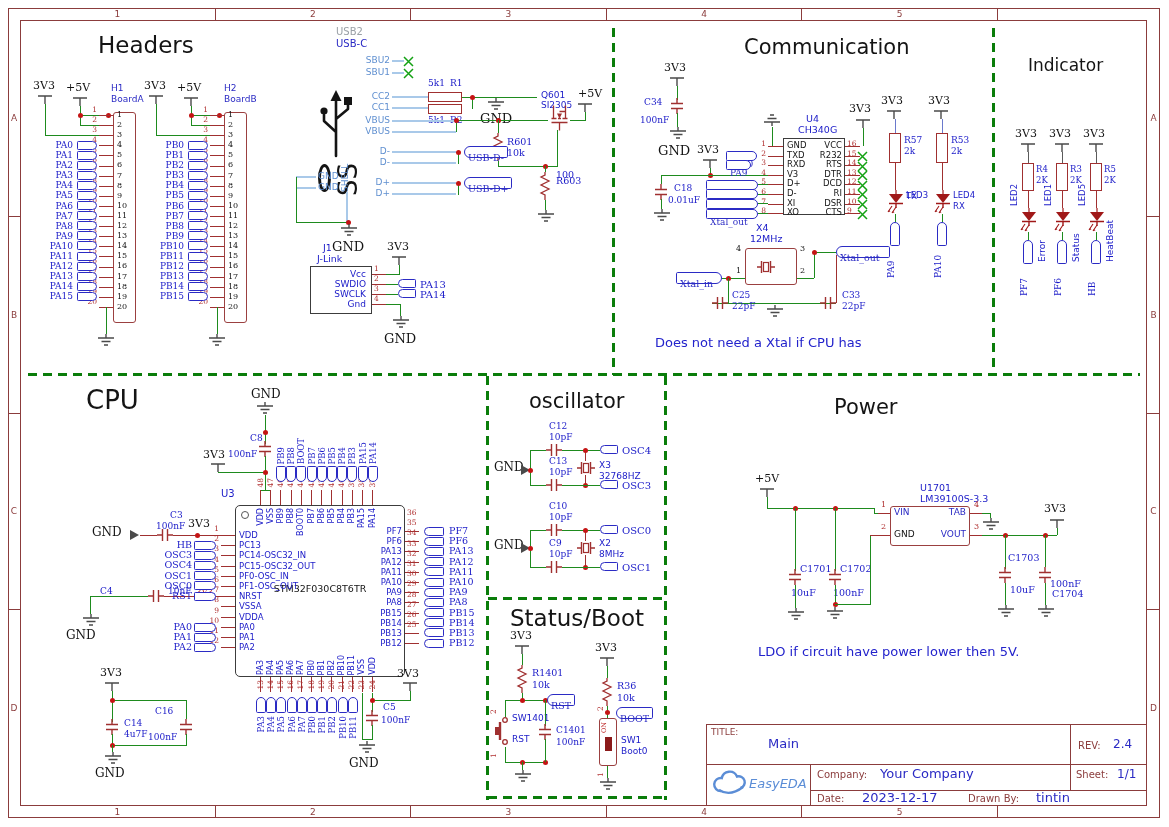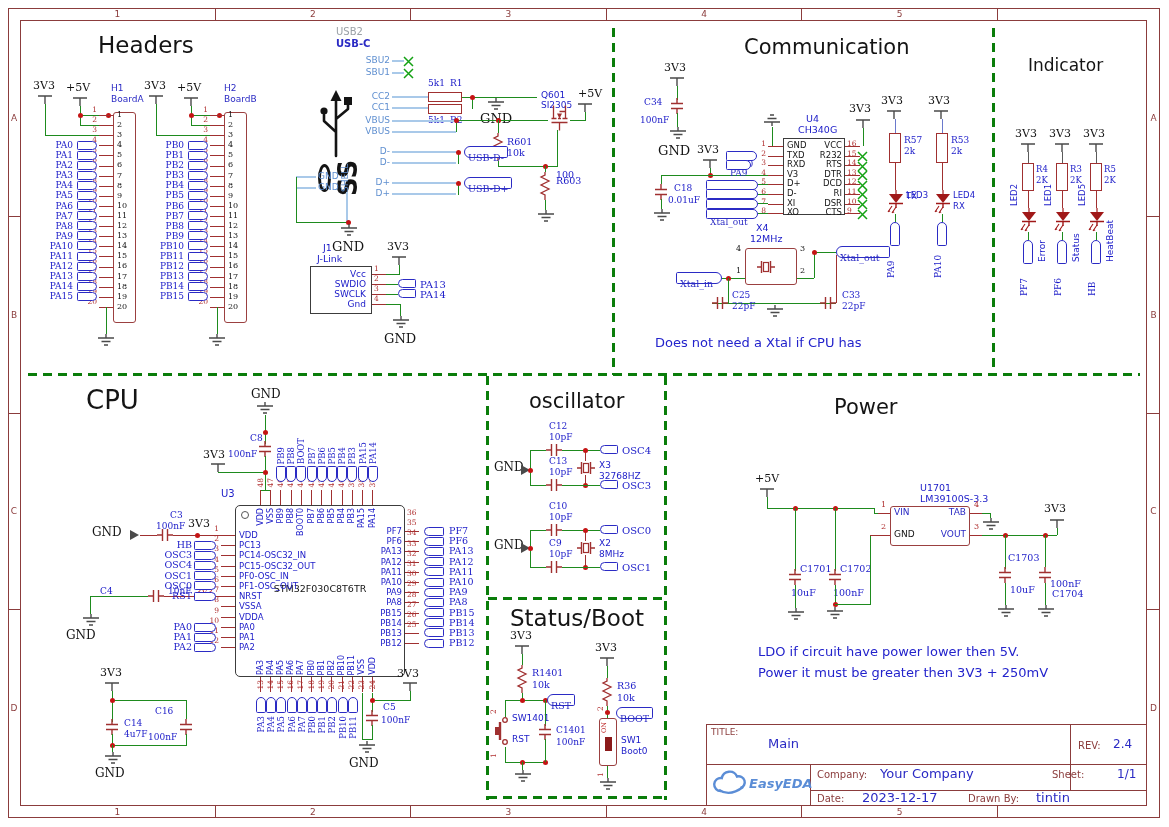--- a/index.html
+++ b/index.html
@@ -9,21 +9,21 @@
 .wg{background:#1e8b1e}.wr{background:#a03030}.wb{background:#a9c9e9}.wk{background:#5a5a5a}.wbl{background:#6a79cc}
 b.dt{width:5px;height:5px;border-radius:50%;background:#c41414}
 span.lab{position:absolute;white-space:nowrap;line-height:1.1}
 .se{font-family:"DejaVu Serif",serif}
 .sa{font-family:"DejaVu Sans","Liberation Sans",sans-serif}
 .cb{color:#1a1ac8}.ck{color:#141414}.cr{color:#b03030}.cg{color:#9aa0a6}.clb{color:#5f8fd0}
 .cn{color:#2323cc}.cm{color:#8b3c3c}.crd{color:#c03030}.cbl2{color:#2a2ac4}
 .f6{font-size:6.5px}.f7{font-size:7.5px}.f8{font-size:8px}.f85{font-size:8.5px}.f9{font-size:9px}
 .f95{font-size:9.5px}.f10{font-size:10px}.f11{font-size:11px}.f12{font-size:12px}.f13{font-size:13px}
 .f17{font-size:17px}.f21{font-size:21px}.f23{font-size:23px}.f26{font-size:26px}
-.bold{font-weight:bold}.it{font-style:italic}
+.bold{font-weight:normal}.it{font-style:italic}
 .v{writing-mode:vertical-rl;transform:rotate(180deg)}
 .ra{text-align:right}
 .bd{position:absolute;border:1px solid #8b3c3c;background:transparent}
 .body-red{border:1.2px solid #9b4040;border-radius:3px;background:#fff}
 .body-dark{border:1.3px solid #3c3c3c;border-radius:5px;background:#fff}
 .rbox{position:absolute;border:1.2px solid #a03030;background:#fff}
 .sy{position:absolute;overflow:visible}
 .sgnd{color:#4a4a4a}.sred{color:#a03030}.sled{color:#a01818}
 .fl{transform:scaleY(-1)}
 .col{position:absolute;display:flex;flex-direction:column}
@@ -1620,37 +1620,36 @@
   <svg class="sy sred" style="left:1038px;top:567px" width="14" height="16">
       <use href="#capv"></use>
     </svg>
   <span class="lab se cb f95" style="left:1052px;top:589px">C1704</span>
   <span class="lab se cb f95" style="left:1050px;top:579px">100nF</span>
   <i class="wg" style="left:1045px;top:583px;width:1px;height:22px"></i>
   <svg class="sy sgnd" style="left:1037px;top:605px" width="18" height="13">
       <use href="#gnd"></use>
     </svg>
   <span class="lab sa cn f13" style="left:758px;top:645px">LDO if circuit have power lower then 5V.</span>
-  <span class="lab sa cn f13" style="left:758px;top:666px">Power it must be greater then 3V3 + 250mV</span>
 
   <div class="bd" style="left:706px;top:724px;width:441px;height:82px"></div>
   <i style="left:706px;top:764px;width:441px;height:1px;background:#8b3c3c"></i>
   <i style="left:1070px;top:724px;width:1px;height:66px;background:#8b3c3c"></i>
   <i style="left:810px;top:764px;width:1px;height:42px;background:#8b3c3c"></i>
   <i style="left:810px;top:790px;width:337px;height:1px;background:#8b3c3c"></i>
   <span class="lab sa cm f9" style="left:711px;top:728px">TITLE:</span>
   <span class="lab sa cbl2 f13" style="left:768px;top:737px">Main</span>
   <span class="lab sa cm f10" style="left:1078px;top:740px">REV:</span>
   <span class="lab sa cbl2 f12" style="left:1113px;top:738px">2.4</span>
   <svg class="sy" style="left:712px;top:770px;color:#5b8dd6" width="36" height="26">
       <use href="#cloud"></use>
     </svg>
   <span class="lab sa f13 bold it" style="left:749px;top:777px;color:#5b8dd6">EasyEDA</span>
   <span class="lab sa cm f10" style="left:817px;top:769px">Company:</span>
   <span class="lab sa cbl2 f13" style="left:880px;top:767px">Your Company</span>
-  <span class="lab sa cm f10" style="left:1052px;top:769px">Sheet:</span>
+  <span class="lab sa cm f10" style="left:1076px;top:769px">Sheet:</span>
   <span class="lab sa cbl2 f12" style="left:1117px;top:768px">1/1</span>
   <span class="lab sa cm f10" style="left:817px;top:793px">Date:</span>
   <span class="lab sa cbl2 f13" style="left:862px;top:791px">2023-12-17</span>
   <span class="lab sa cm f10" style="left:968px;top:793px">Drawn By:</span>
   <span class="lab sa cbl2 f13" style="left:1036px;top:791px">tintin</span>
 
 </div>
 
 </body></html>

